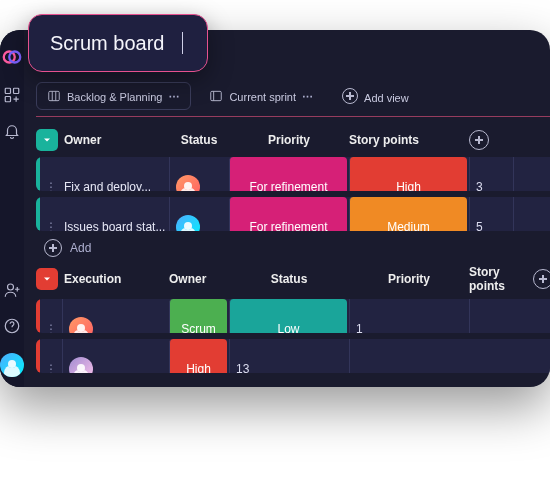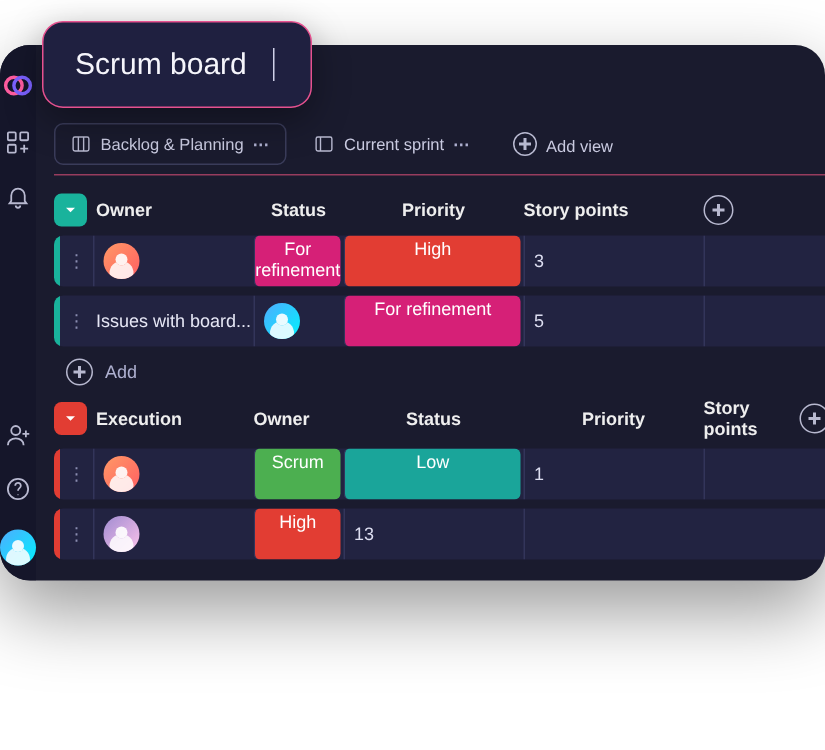--- a/index.html
+++ b/index.html
@@ -90,21 +90,21 @@
     margin-top:6px;
     height:34px;
     overflow:hidden;
   }
   .row .bar { width:4px; height:100%; }
   .row .bar.teal { background:#19b39c; }
   .row .bar.red { background:#e23d33; }
   .row .drag { color:#8a8cb0; font-size:12px; text-align:center; line-height:10px; }
   .row .title { font-size:12px; color:#e6e7f5; padding-left:2px; white-space:nowrap; overflow:hidden; text-overflow:ellipsis; }
   .owner-cell { display:flex; align-items:center; justify-content:flex-start; }
-  .pill { text-align:center; padding:2px 0; border-radius:4px; font-size:12px; color:#fff; margin-right:2px; }
+  .pill { text-align:center; padding:23px 0; border-radius:4px; font-size:12px; color:#fff; margin-right:2px; }
   .points { color:#dcddf0; font-size:12px; padding-left:6px; border-left:1px solid #33355a; height:100%; display:flex; align-items:center; }
   .cell-sep { border-left:1px solid #33355a; height:100%; }
 
   .add-row { display:flex; align-items:center; gap:8px; margin:8px 0 8px 8px; color:#aeb0d0; font-size:12px; }
 
   .title-card {
     position:absolute;
     top: 14px; left: 28px;
     width: 180px; height: 58px;
     background:#1f2040;
@@ -196,36 +196,38 @@
           </div>
     <div>Owner</div>
     <div style="text-align:center">Status</div>
     <div style="text-align:center">Priority</div>
     <div>Story points</div>
     <div class="plus-circle"></div>
         </div>
         <div class="row">
       <div class="bar teal"></div>
       <div class="drag">⋮</div>
+      <div class="title">Fix and deploy...</div>
       <div class="owner-cell cell-sep">
             <div style="margin-left:6px" class="avatar-img a1"></div>
           </div>
       <div class="pill cell-sep" style="background:#d62077">For refinement</div>
       <div class="pill cell-sep" style="background:#e23d33">High</div>
       <div class="points">3</div>
       <div class="cell-sep"></div>
         </div>
         <div class="row">
       <div class="bar teal"></div>
       <div class="drag">⋮</div>
-      <div class="title">Issues with board...</div>
+      <div class="title">Issues board stat...</div>
       <div class="owner-cell cell-sep">
             <div style="margin-left:6px" class="avatar-img a3"></div>
           </div>
       <div class="pill cell-sep" style="background:#d62077">For refinement</div>
+      <div class="pill cell-sep" style="background:#f08a24">Medium</div>
       <div class="points">5</div>
       <div class="cell-sep"></div>
         </div>
         <div class="add-row">
           <div class="plus-circle" style="width:18px;height:18px"></div>
           <span>Add</span>
         </div>
         <div class="section-header">
     <div class="chevron-btn red">
             <svg viewBox="0 0 24 24">

